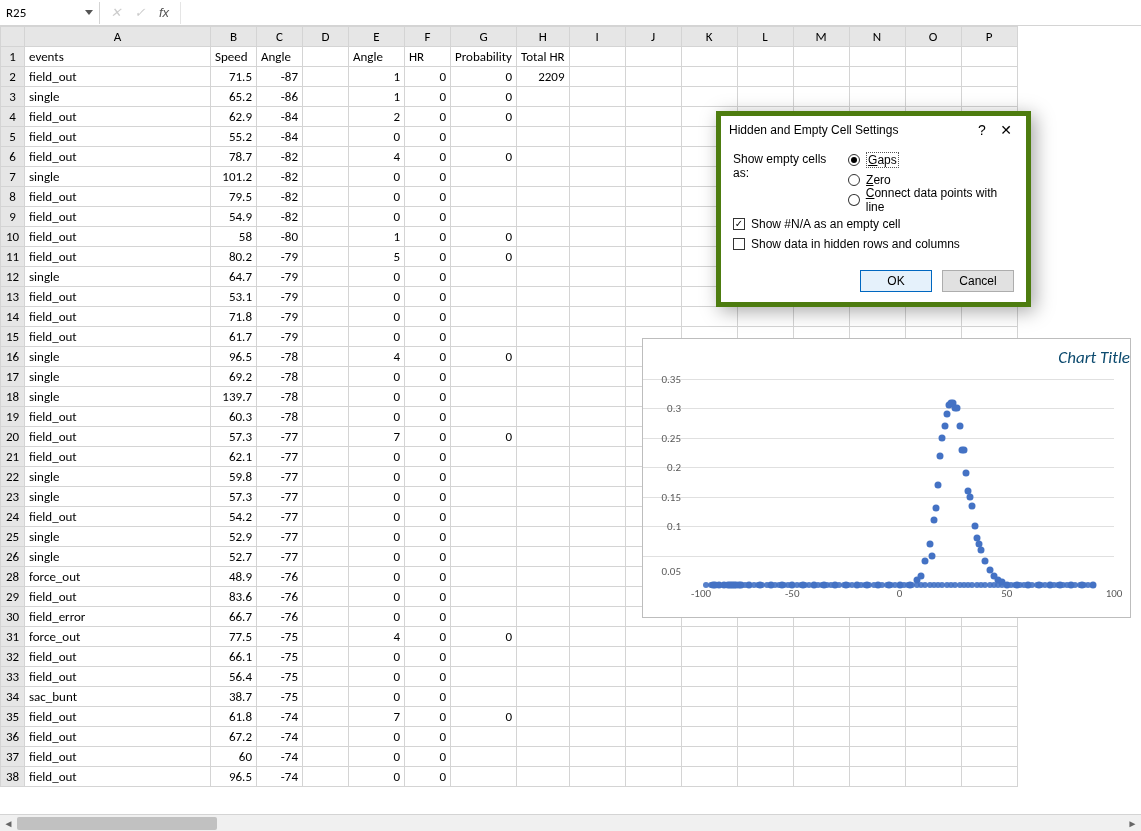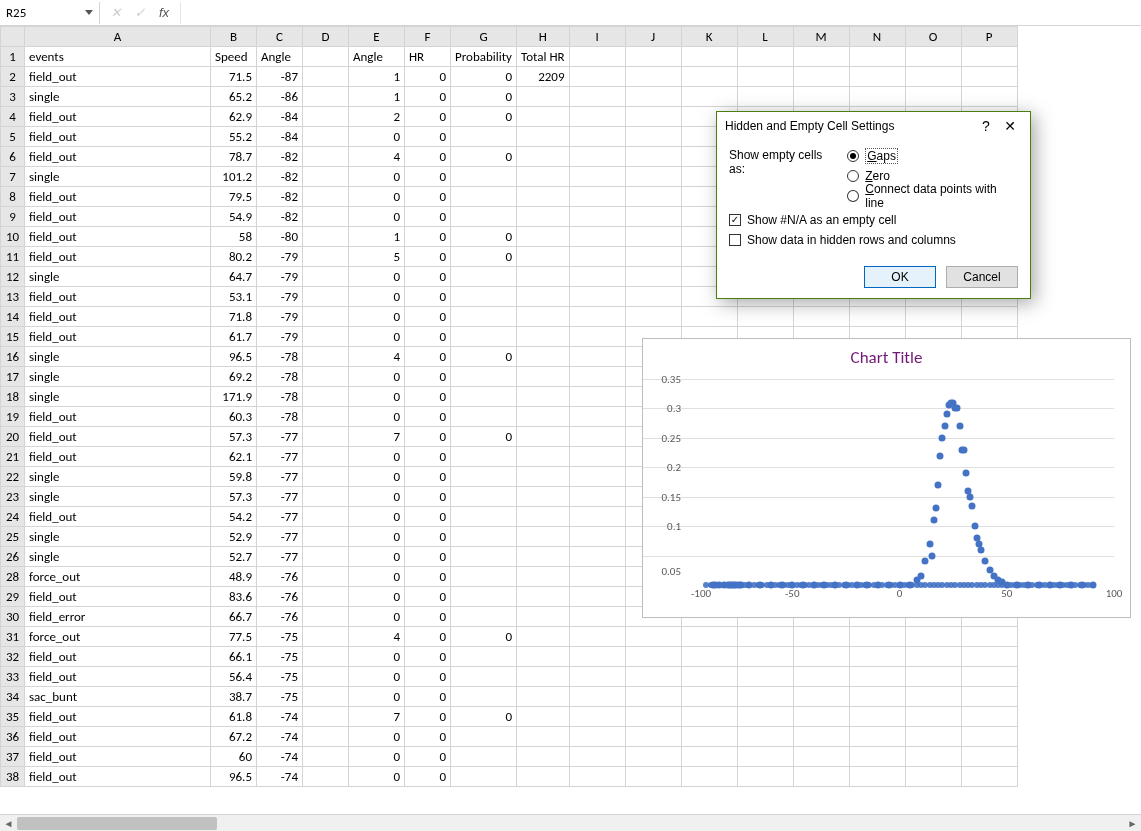--- a/index.html
+++ b/index.html
@@ -32,21 +32,21 @@
   .col-B { width:46px;}
   .col-C { width:46px;}
   .col-D { width:46px;}
   .col-E { width:56px;}
   .col-F { width:46px;}
   .col-G { width:66px;}
   .col-H { width:52px;}
   .col-std { width:56px;}
 
   
-  .dialog-backdrop { position:absolute; left:716px; top:111px; width:315px; background:#fff; border:1px solid #4d7c0f; box-shadow:4px 4px 18px rgba(0,0,0,0.35); font-family:'Segoe UI',Tahoma,sans-serif; font-size:12px;}
+  .dialog-backdrop { position:absolute; left:716px; top:111px; width:315px; background:#fff; border:5px solid #4d7c0f; box-shadow:4px 4px 18px rgba(0,0,0,0.35); font-family:'Segoe UI',Tahoma,sans-serif; font-size:12px;}
   .dialog-title { display:flex; align-items:center; padding:6px 8px; font-size:12px;}
   .dialog-title span { flex:1;}
   .dlg-close, .dlg-help { width:24px; text-align:center; font-family:Arial; font-size:14px; }
   .dlg-close { font-size:14px;}
   .dialog-body { padding:6px 12px 8px 12px;}
   .opt-label { display:inline-block; vertical-align:top; margin-top:2px;}
   .radio-group{ display:inline-block; vertical-align:top; margin-left:6px;}
   .radio-row { display:flex; align-items:center; gap:6px; height:20px;}
   .radio { width:12px;height:12px;border:1px solid #333;border-radius:50%; display:inline-flex; align-items:center; justify-content:center;}
   .radio.checked::after{content:"";width:6px;height:6px;background:#000;border-radius:50%;}
@@ -54,21 +54,21 @@
   .chk-row{ display:flex; align-items:center; gap:6px; height:20px; margin-left:0;}
   .checkbox{ width:12px;height:12px;border:1px solid #333; display:inline-flex; align-items:center; justify-content:center; font-size:10px; line-height:1;}
   .checkbox.checked::after{content:"✓"; font-size:10px;}
   .dlg-buttons{ display:flex; justify-content:flex-end; gap:10px; padding:8px 12px 10px;}
   .dlg-btn{ min-width:72px; height:22px; border:1px solid #adadad; background:#e1e1e1; font-size:12px; display:flex; align-items:center; justify-content:center;}
   .dlg-btn.primary{ border:1.5px solid #0067c0; background:#e5f1fb;}
   .dotted{ border:1px dotted #555; padding:0 1px;}
 
   
   .chart-box{ position:absolute; left:642px; top:338px; width:489px; height:280px; border:1px solid #bdbdbd; background:#fff; font-family:Calibri,Arial,sans-serif;}
-  .chart-title{ text-align:center; color:#701a75; font-size:17px; padding:8px 0 4px;}
+  .chart-title{ text-align:right; color:#0c4a6e; font-size:17px; padding:8px 0 4px;font-style:italic;}
   .plot-area{ position:absolute; left:42px; top:40px; right:16px; bottom:32px; }
   .plot-area .gridline{ position:absolute; left:-42px; right:0; height:1px; background:#e0e0e0;}
   .plot-area .ytick{ position:absolute; right:100%; width:38px; text-align:right; font-size:11px; color:#595959; transform:translateY(-50%); padding-right:4px;}
   .plot-area .xtick{ position:absolute; top:100%; transform:translateX(-50%); font-size:11px; color:#595959; padding-top:2px;}
   .pt{ position:absolute; width:7px; height:7px; background:#4472c4; border-radius:50%; transform:translate(-50%,-50%);}
   .pt.sm{ width:6px; height:6px; opacity:0.9;}
 
   .hscroll{ position:absolute; left:0; right:0; bottom:0; height:17px; background:#f0f0f0; border-top:1px solid #d4d4d4; display:flex; align-items:center;}
   .hscroll .arrow{ width:17px; height:17px; display:flex; align-items:center; justify-content:center; color:#666; font-size:10px;}
   .hscroll .track{ flex:1; position:relative; height:17px;}
@@ -456,21 +456,21 @@
             <td class="txt"></td>
             <td class="txt"></td>
             <td class="txt"></td>
             <td class="txt"></td>
             <td class="txt"></td>
             <td class="txt"></td>
           </tr>
           <tr>
             <th class="row-head">18</th>
             <td class="txt">single</td>
-            <td class="num">171.9</td>
+            <td class="num">139.7</td>
             <td class="num">-78</td>
             <td class="txt"></td>
             <td class="num">0</td>
             <td class="num">0</td>
             <td class="num"></td>
             <td class="num"></td>
             <td class="txt"></td>
             <td class="txt"></td>
             <td class="txt"></td>
             <td class="txt"></td>

